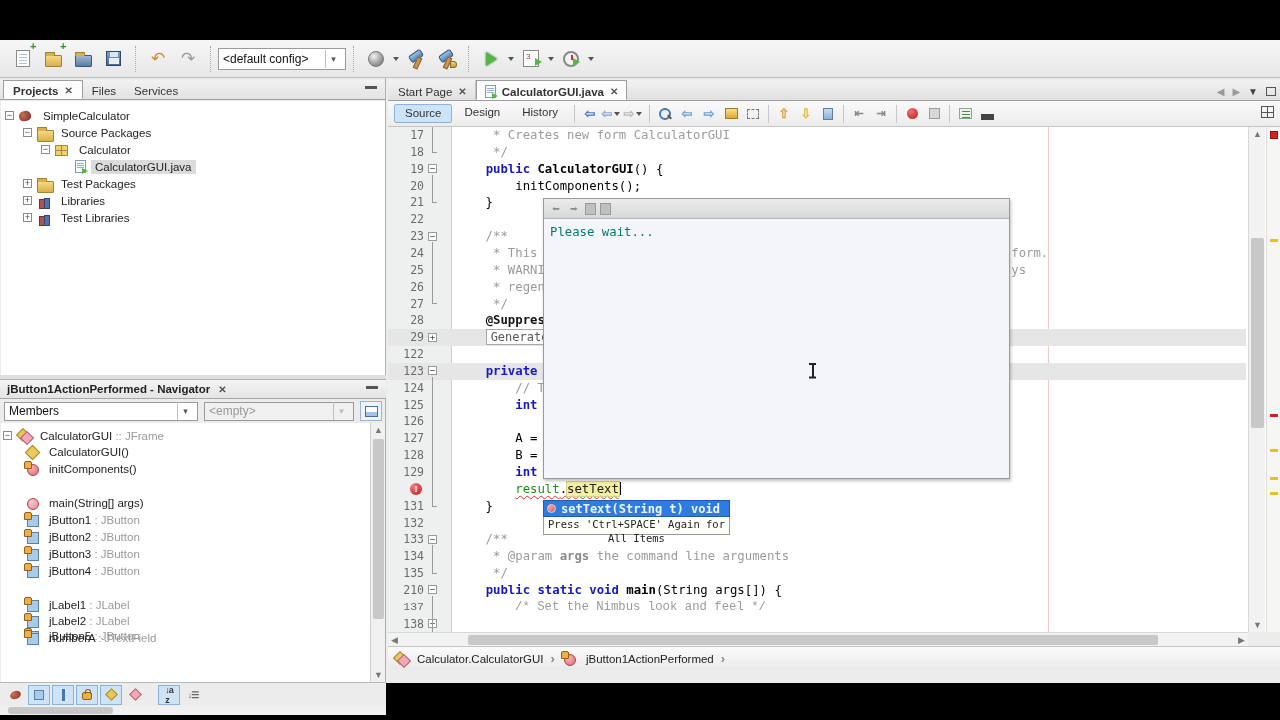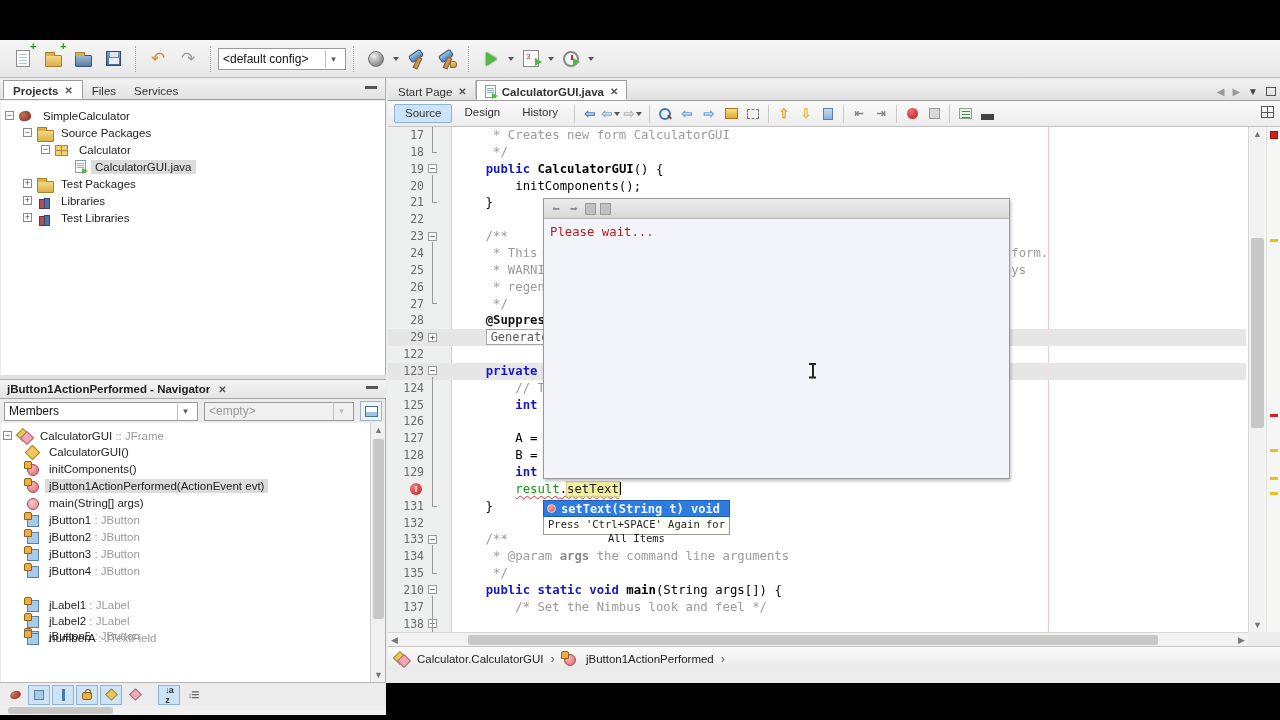--- a/index.html
+++ b/index.html
@@ -122,21 +122,21 @@
   .hlY { background:#f3efa4; outline:1px solid #d8d088; }
   .caret { display:inline-block; width:2px; height:13px; background:#000; vertical-align:-2px; }
   .foldbox { display:inline-block; border:1px solid #a8a8a8; background:#fdfdfd; color:#5a5a5a; padding:0 4px; line-height:14px; font-size:12px; }
   .errball { position:absolute; left:22px; top:2px; width:12px; height:12px; border-radius:50%; background:radial-gradient(circle at 35% 30%, #f08080, #c01818); color:#fff; font-size:9px; font-weight:bold; text-align:center; line-height:12px; font-family:"Liberation Sans",sans-serif; }
   .guide { position:absolute; width:1px; background:#9a9a9a; left:44px; }
   .guide .elb { position:absolute; left:0; bottom:0; width:5px; height:1px; background:#9a9a9a; }
 
   
   .jdpopup { position:absolute; left:155px; top:71px; width:467px; height:281px; border:1px solid #9a9a9a; background:#f4f4fb; box-shadow:1px 2px 3px rgba(0,0,0,.25); }
   .jdpopup .hd { height:20px; background:linear-gradient(#ececec,#d8d8d8); border-bottom:1px solid #b4b4b4; display:flex; align-items:center; padding-left:5px; gap:4px; }
-  .jdpopup .bd-area { padding:6px 6px; font-family:"DejaVu Sans Mono",monospace; font-size:12.3px; color:#b91c1c; }
+  .jdpopup .bd-area { padding:6px 6px; font-family:"DejaVu Sans Mono",monospace; font-size:12.3px; color:#0f766e; }
   .pop-arrow { width:14px; height:14px; color:#8a8a8a; font-size:13px; line-height:14px; text-align:center; font-weight:bold; }
   .pop-doc { width:11px; height:12px; background:#c0c0c0; border:1px solid #9a9a9a; }
   .ibeam { position:absolute; left:420px; top:236px; width:9px; height:15px; }
   .ibeam:before { content:""; position:absolute; left:4px; top:0; width:1.5px; height:15px; background:#222; }
   .ibeam:after { content:""; position:absolute; left:1px; top:0; width:7px; height:1.5px; background:#222; box-shadow:0 13.5px 0 #222; }
 
   
   .cc { position:absolute; left:155px; top:373px; width:187px; }
   .cc .item { height:17px; background:#2e7ce0; color:#eef6ff; display:flex; align-items:center; gap:5px; padding-left:3px; font-family:"DejaVu Sans Mono",monospace; font-size:12px; font-weight:bold; border:1px solid #1c5cb4; }
   .cc .mball { width:9px; height:9px; border-radius:50%; background:radial-gradient(circle at 35% 30%, #f8a0a0, #d85858); border:1px solid #f0d0d0; flex:none; }
@@ -322,24 +322,20 @@
             <span class="tico ic-class"></span>
             <span class="lbl">CalculatorGUI<span class="typ"> :: JFrame</span></span>
           </div>
           <div class="trow" style="top: 20.9px; left: 24px;">
             <span class="tico ic-ctor"></span>
             <span class="lbl">CalculatorGUI()</span>
           </div>
           <div class="trow" style="top: 37.8px; left: 24px;">
             <span class="tico ic-meth lock"></span>
             <span class="lbl">initComponents()</span>
-          </div>
-          <div class="trow sel" style="top: 54.7px; left: 24px;">
-            <span class="tico ic-meth lock"></span>
-            <span class="lbl">jButton1ActionPerformed(ActionEvent evt)</span>
           </div>
           <div class="trow" style="top: 71.6px; left: 24px;">
             <span class="tico ic-meth static"></span>
             <span class="lbl">main(String[] args)</span>
           </div>
           <div class="trow" style="top: 88.5px; left: 24px;">
             <span class="tico ic-fld lock"></span>
             <span class="lbl">jButton1<span class="typ"> : JButton</span></span>
           </div>
           <div class="trow" style="top: 105.4px; left: 24px;">
@@ -513,21 +509,21 @@
             <div class="code-row" style="top: 303.3px;"><span class="ln">127</span><span class="codetxt"><span class="pl">        A = </span></span></div>
             <div class="code-row" style="top: 320.15px;"><span class="ln">128</span><span class="codetxt"><span class="pl">        B = </span></span></div>
             <div class="code-row" style="top: 337px;"><span class="ln">129</span><span class="codetxt"><span class="pl">        </span><span class="kw">int</span><span class="pl"> </span></span></div>
             <div class="code-row" style="top: 353.85px;"><span class="errball">!</span><span class="codetxt"><span class="pl">        </span><span class="fld wavy">result</span><span class="pl wavy">.</span><span class="hlY wavy">setText</span><span class="caret"></span></span></div>
             <div class="code-row" style="top: 370.7px;"><span class="ln">131</span><span class="codetxt"><span class="pl">    }</span></span></div>
             <div class="code-row" style="top: 387.55px;"><span class="ln">132</span><span class="codetxt"></span></div>
             <div class="code-row" style="top: 404.4px;"><span class="ln">133</span><span class="foldmark">−</span><span class="codetxt"><span class="jd">    /**</span></span></div>
             <div class="code-row" style="top: 421.25px;"><span class="ln">134</span><span class="codetxt"><span class="jd">     * @param </span><span class="jdb">args</span><span class="jd"> the command line arguments</span></span></div>
             <div class="code-row" style="top: 438.1px;"><span class="ln">135</span><span class="codetxt"><span class="jd">     */</span></span></div>
             <div class="code-row" style="top: 454.95px;"><span class="ln">210</span><span class="foldmark">−</span><span class="codetxt"><span class="pl">    </span><span class="kw">public static void</span><span class="pl"> </span><span class="bd">main</span><span class="pl">(String args[]) {</span></span></div>
-            <div class="code-row" style="top: 471.8px;"><span class="ln">137</span><span class="codetxt"><span class="cm">        /* Set the Nimbus look and feel */</span></span></div>
+            <div class="code-row" style="top: 471.8px; font-family: Liberation Mono, monospace;"><span class="ln">137</span><span class="codetxt"><span class="cm">        /* Set the Nimbus look and feel */</span></span></div>
             <div class="code-row" style="top: 488.65px;"><span class="ln">138</span><span class="foldmark">+</span><span class="codetxt"><span class="pl">        </span></span></div>
           </div>
         <div id="guides">
             <div class="guide" style="top: 0px; height: 25.85px;">
               <div class="elb"></div>
             </div>
             <div class="guide" style="top: 47.7px; height: 28.7px;">
               <div class="elb"></div>
             </div>
             <div class="guide" style="top: 115.1px; height: 62.4px;">

